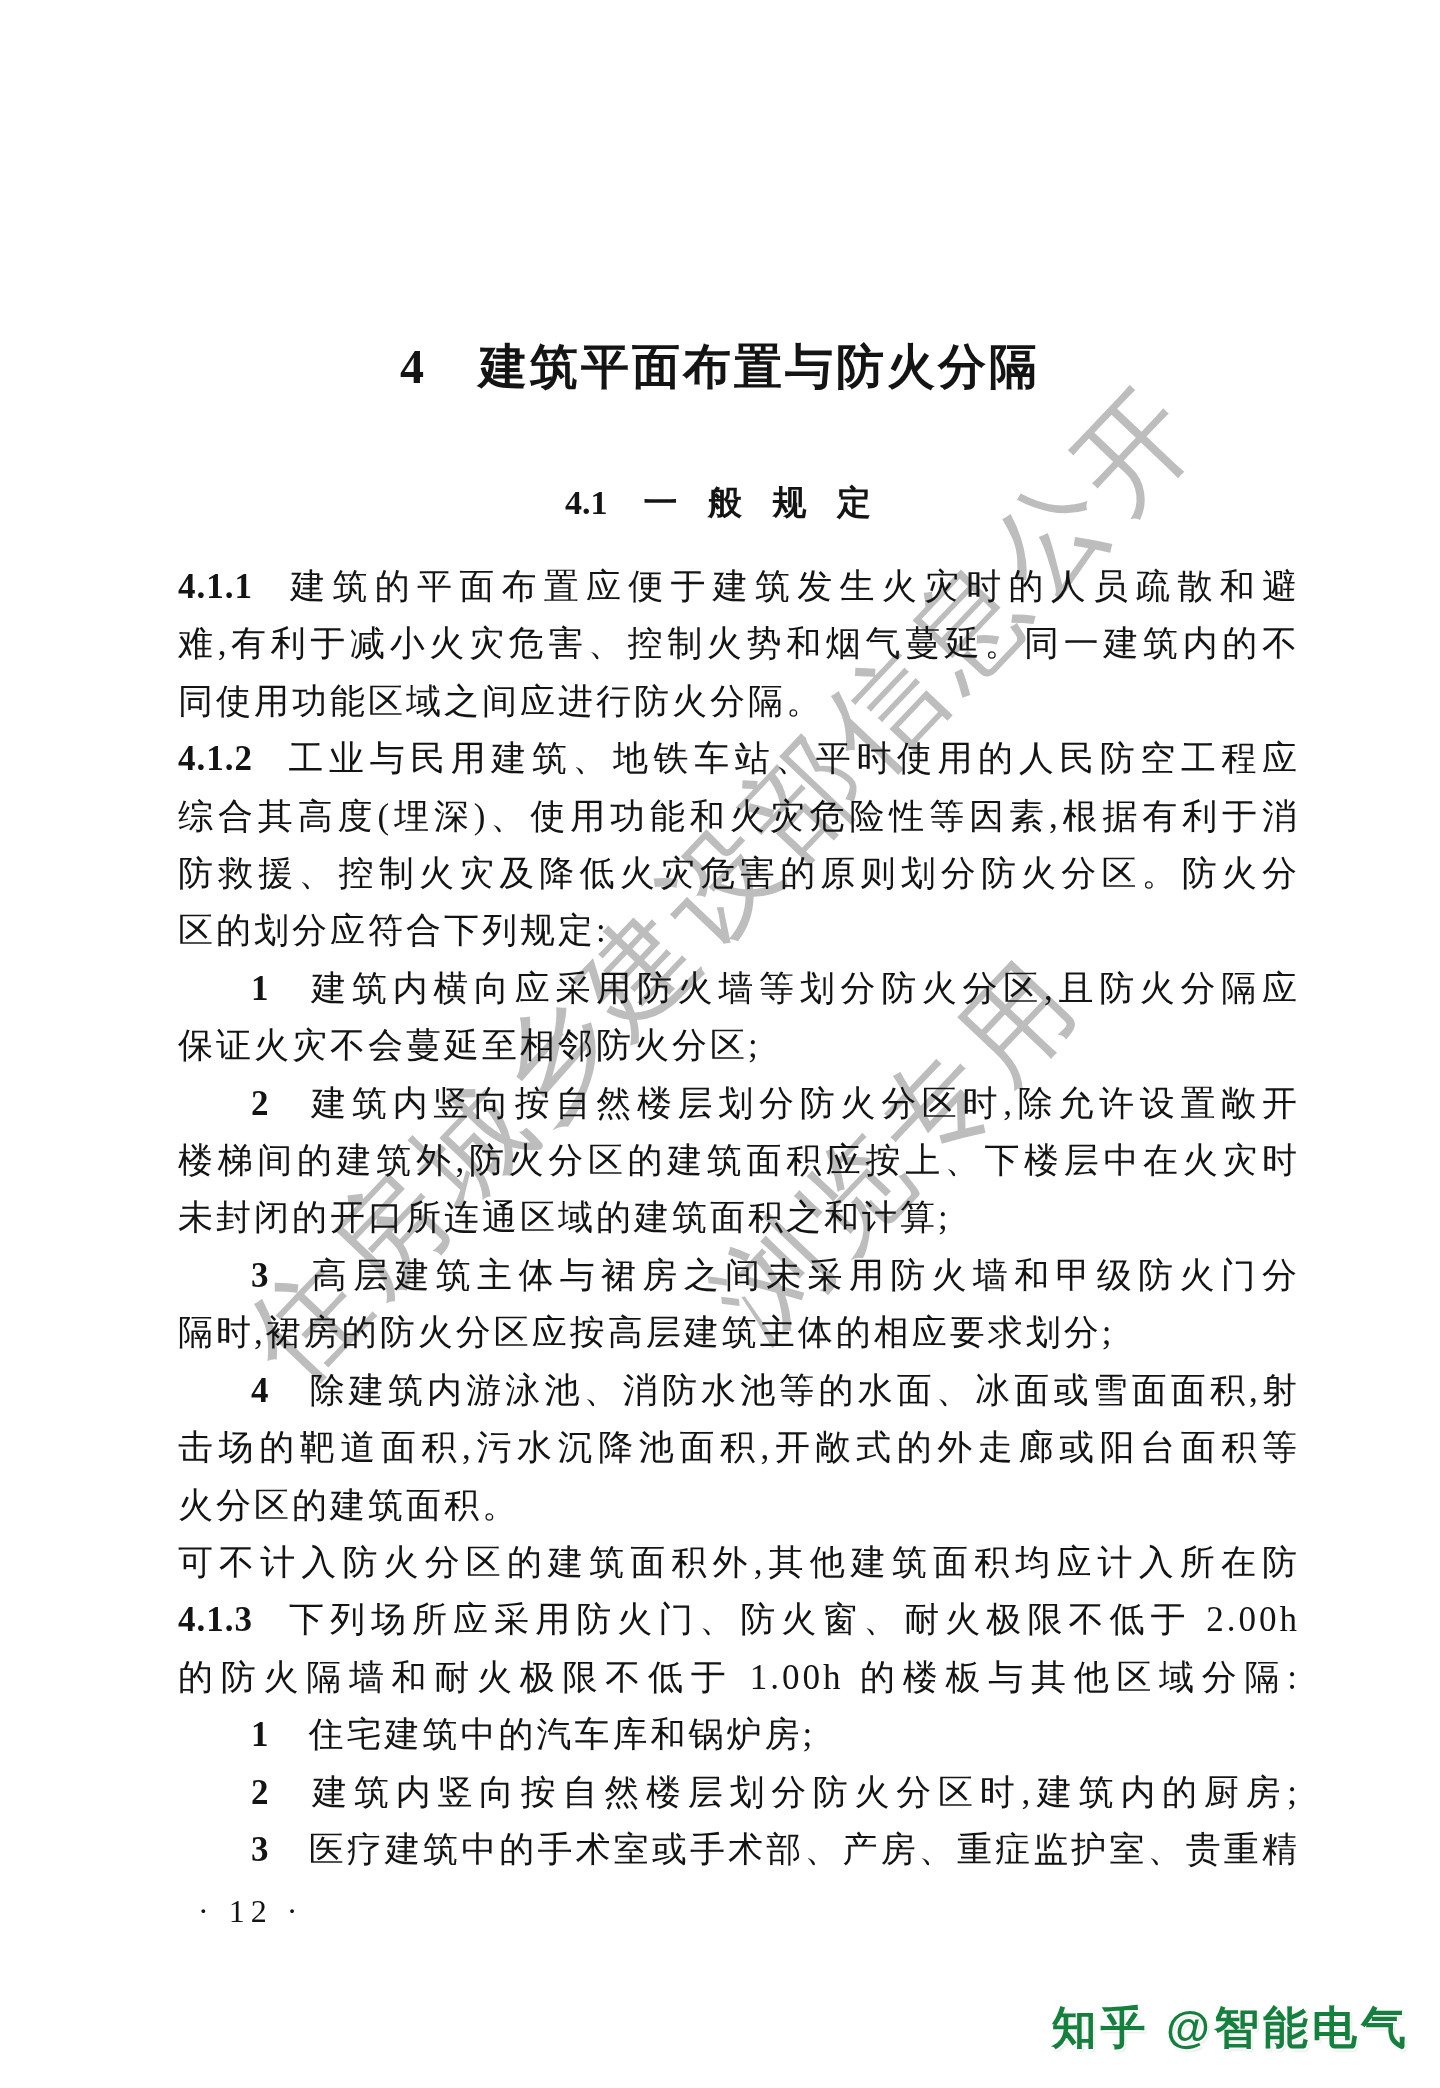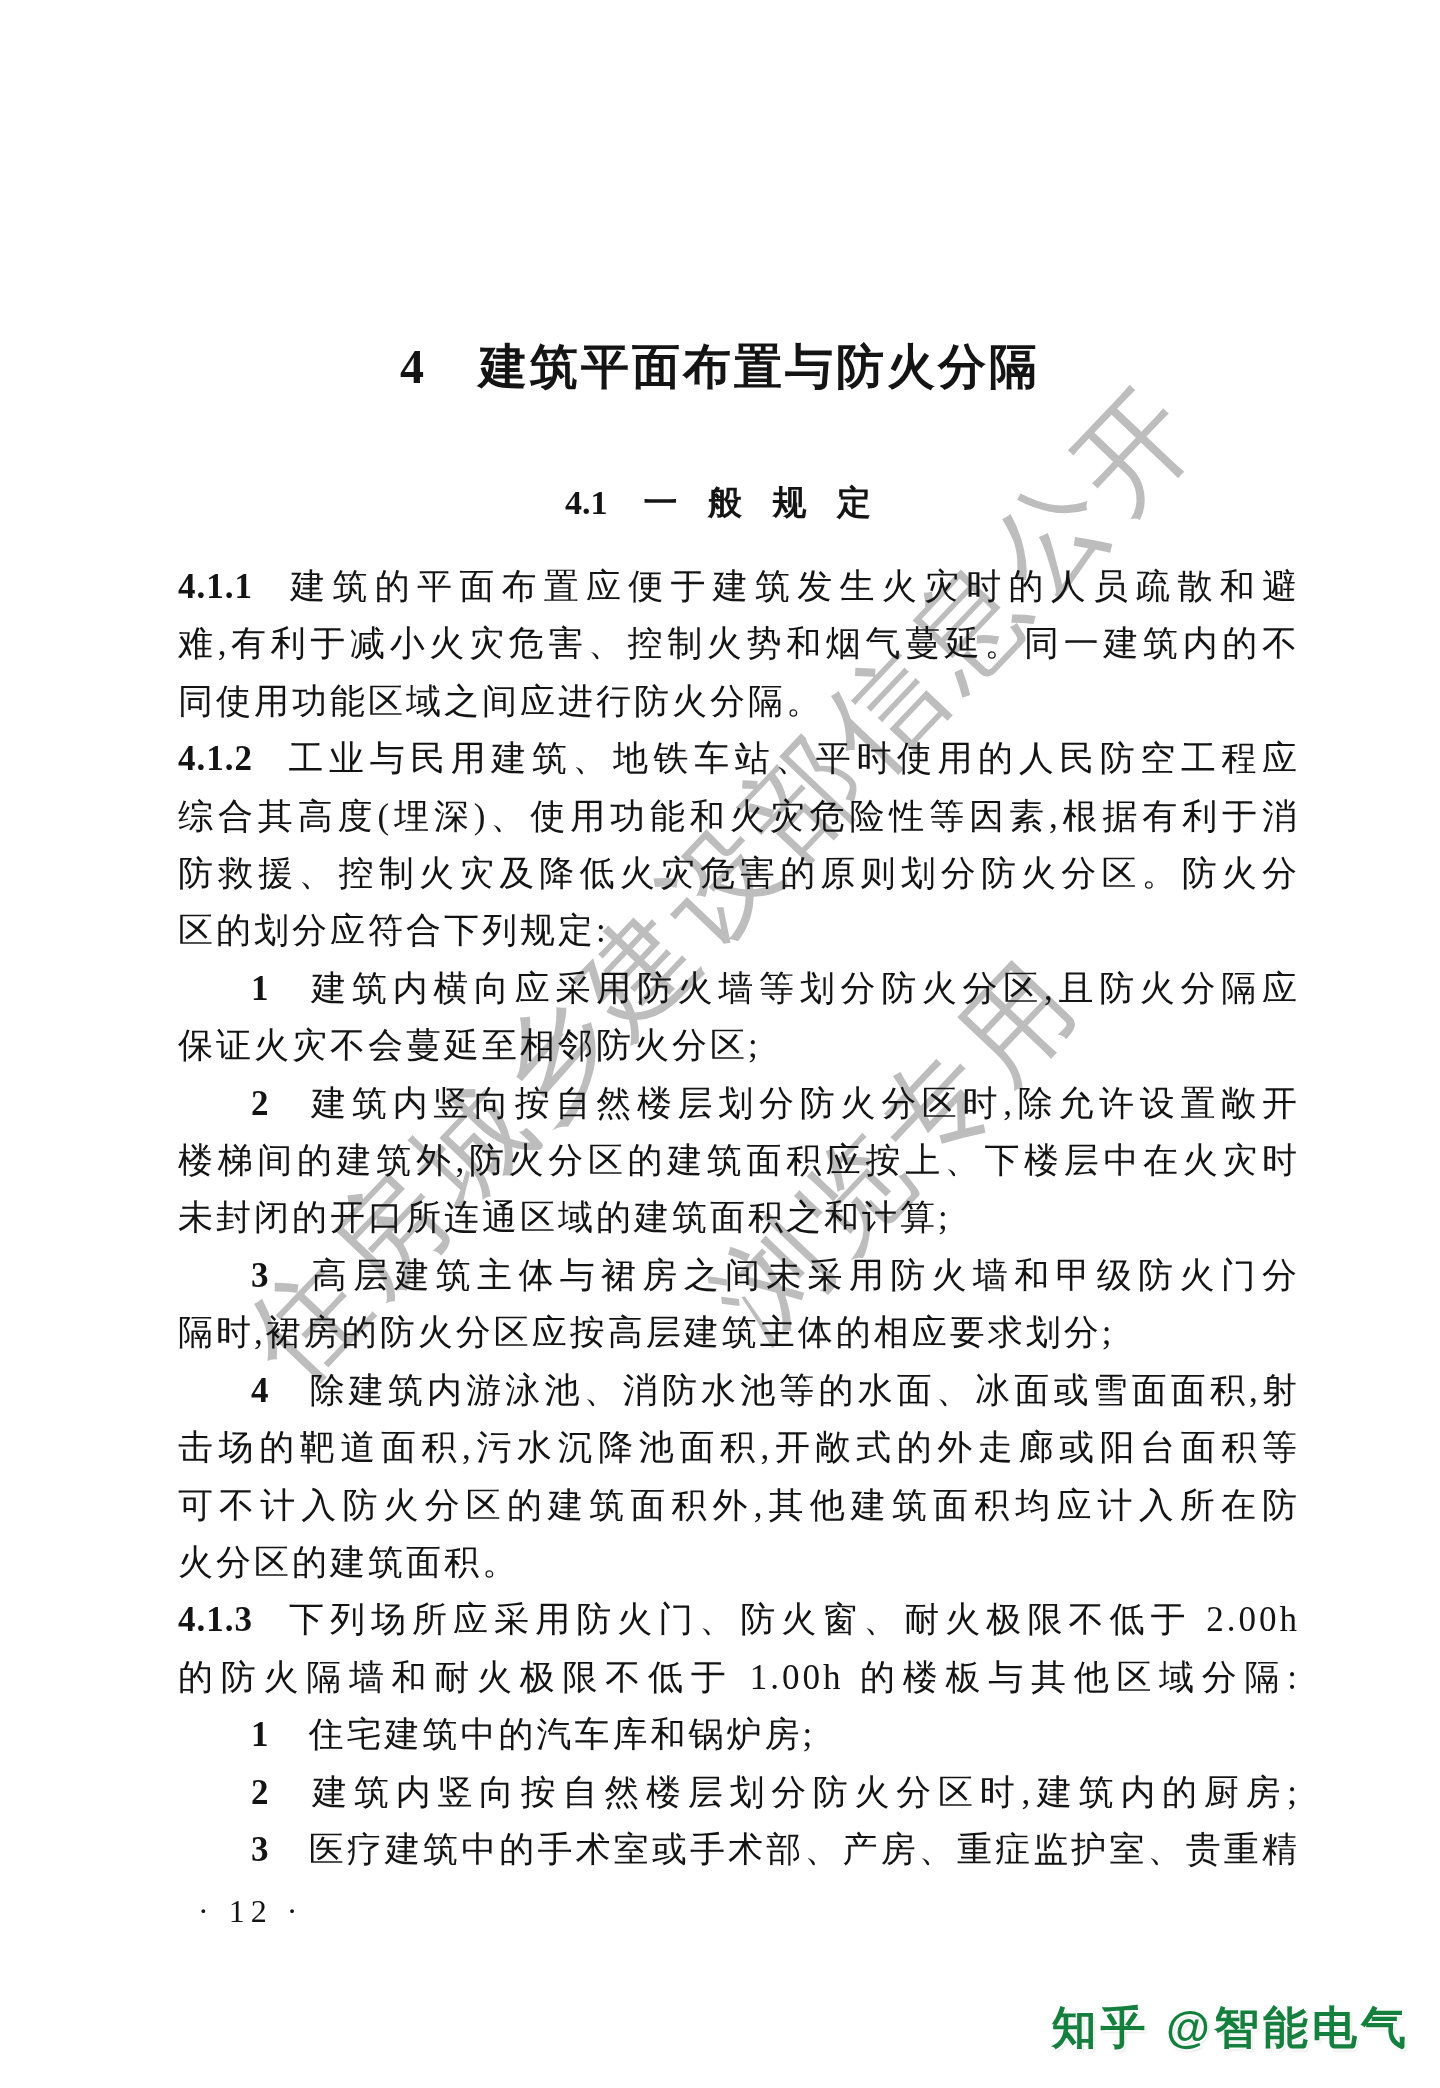--- a/index.html
+++ b/index.html
@@ -133,22 +133,22 @@
         <div class="line t-cont end"><span class="txt">区的划分应符合下列规定:</span></div>
         <div class="line t-item"><span class="num">1</span><span class="txt">建筑内横向应采用防火墙等划分防火分区,且防火分隔应</span></div>
         <div class="line t-cont end"><span class="txt">保证火灾不会蔓延至相邻防火分区;</span></div>
         <div class="line t-item"><span class="num">2</span><span class="txt">建筑内竖向按自然楼层划分防火分区时,除允许设置敞开</span></div>
         <div class="line t-cont"><span class="txt">楼梯间的建筑外,防火分区的建筑面积应按上、下楼层中在火灾时</span></div>
         <div class="line t-cont end"><span class="txt">未封闭的开口所连通区域的建筑面积之和计算;</span></div>
         <div class="line t-item"><span class="num">3</span><span class="txt">高层建筑主体与裙房之间未采用防火墙和甲级防火门分</span></div>
         <div class="line t-cont end"><span class="txt">隔时,裙房的防火分区应按高层建筑主体的相应要求划分;</span></div>
         <div class="line t-item"><span class="num">4</span><span class="txt">除建筑内游泳池、消防水池等的水面、冰面或雪面面积,射</span></div>
         <div class="line t-cont"><span class="txt">击场的靶道面积,污水沉降池面积,开敞式的外走廊或阳台面积等</span></div>
+        <div class="line t-cont end"><span class="txt">火分区的建筑面积。</span></div>
         <div class="line t-cont"><span class="txt">可不计入防火分区的建筑面积外,其他建筑面积均应计入所在防</span></div>
-        <div class="line t-cont end"><span class="txt">火分区的建筑面积。</span></div>
         <div class="line t-clause"><span class="num">4.1.3</span><span class="txt">下列场所应采用防火门、防火窗、耐火极限不低于 2.00h</span></div>
         <div class="line t-cont"><span class="txt">的防火隔墙和耐火极限不低于 1.00h 的楼板与其他区域分隔:</span></div>
         <div class="line t-item end"><span class="num">1</span><span class="txt">住宅建筑中的汽车库和锅炉房;</span></div>
         <div class="line t-item"><span class="num">2</span><span class="txt">建筑内竖向按自然楼层划分防火分区时,建筑内的厨房;</span></div>
         <div class="line t-item"><span class="num">3</span><span class="txt">医疗建筑中的手术室或手术部、产房、重症监护室、贵重精</span></div>
       </div>
 
     <div class="page-number">· 12 ·</div>
 
   </div>

